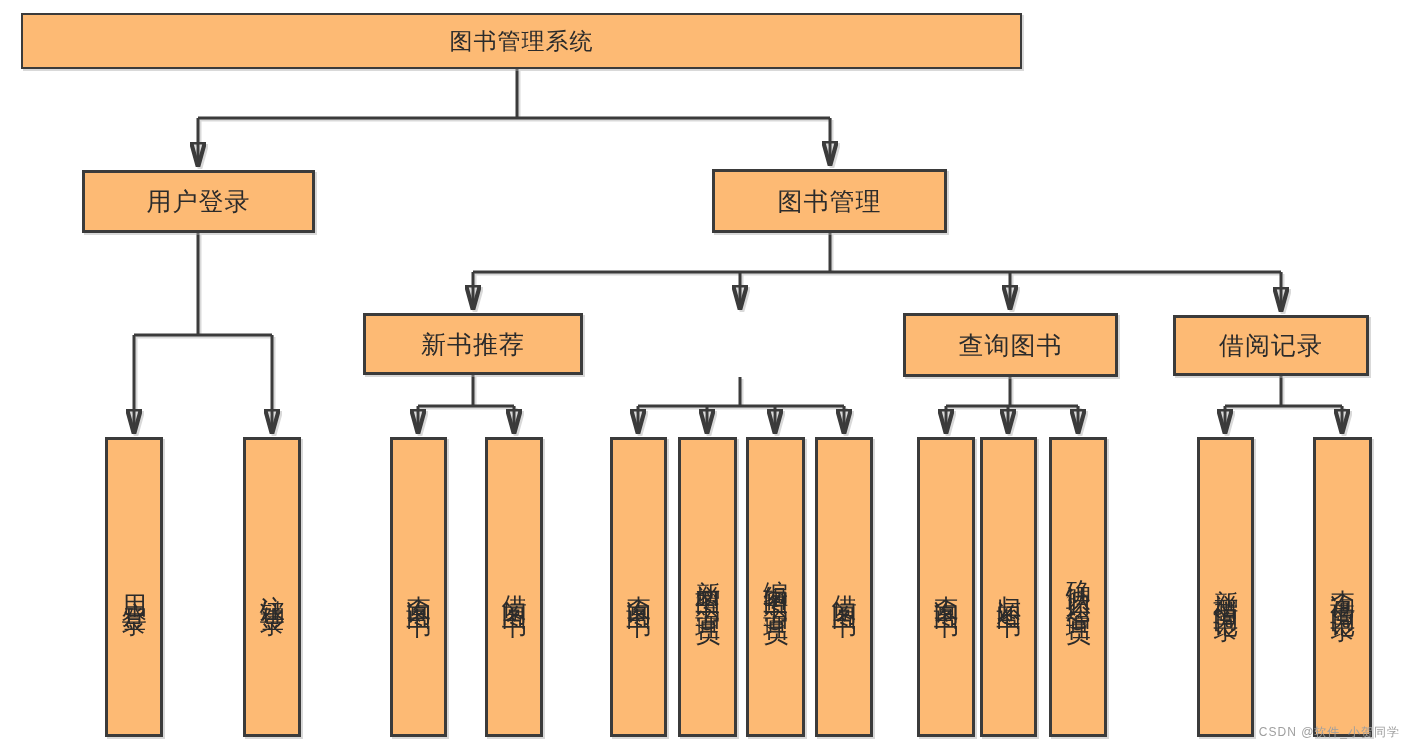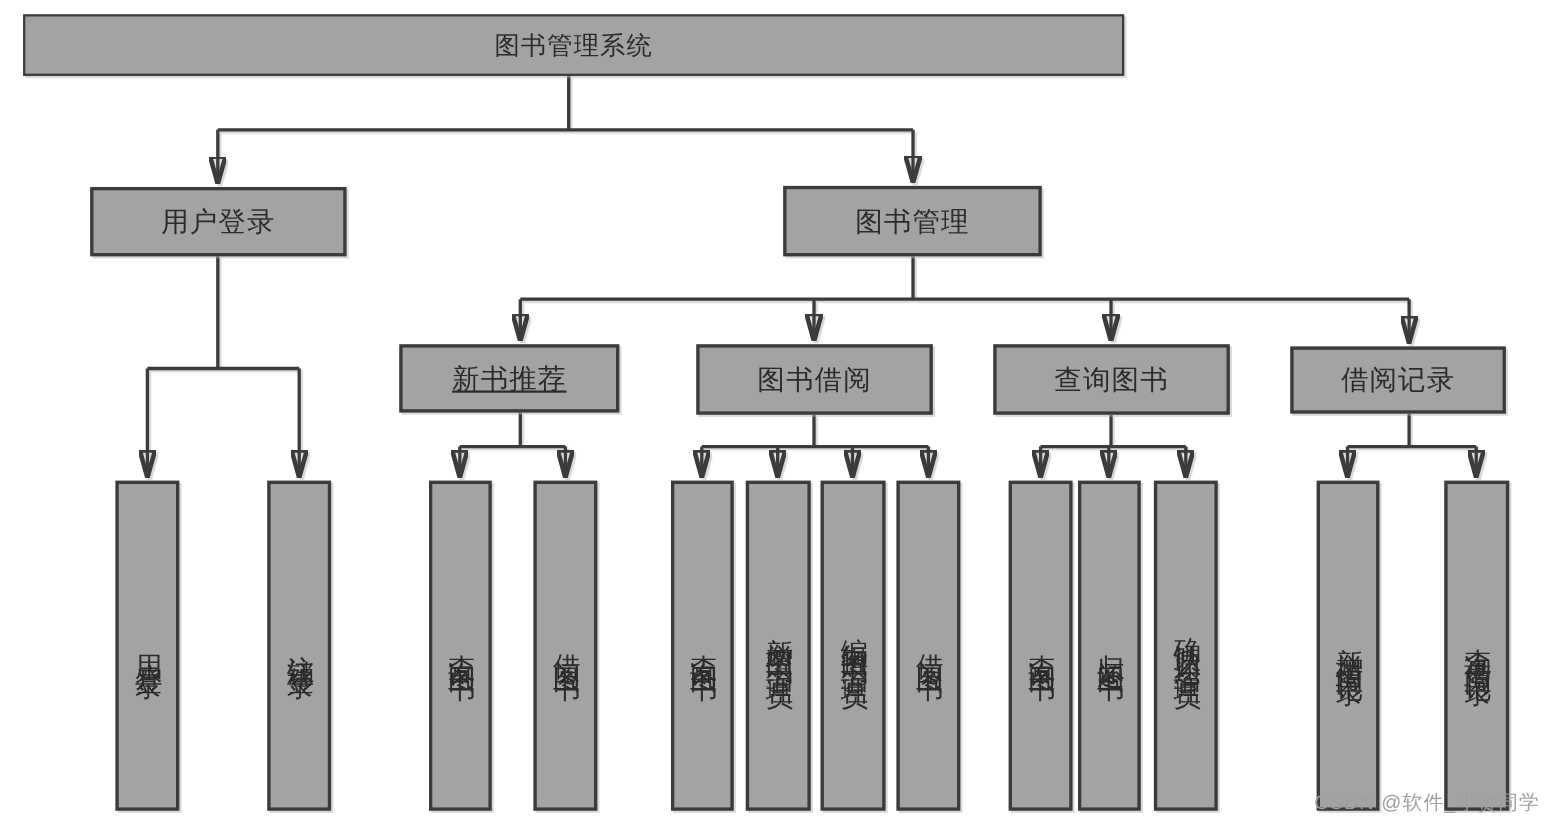--- a/index.html
+++ b/index.html
@@ -22,21 +22,21 @@
     filter: drop-shadow(2px 2px 0 rgba(170,170,170,0.45));
   }
   .wires path, .wires line {
     stroke: #3b3b3b;
     stroke-width: 3;
     fill: none;
   }
   .node {
     position: absolute;
     box-sizing: border-box;
-    background: #a3a3a3;
+    background: #fdba74;
     border: 3px solid #3b3b3b;
     display: flex;
     align-items: center;
     justify-content: center;
     color: #2b2b2b;
     box-shadow: 2px 2px 0 rgba(170,170,170,0.45);
   }
   .node.root {
     border-width: 2px;
     font-size: 23px;
@@ -52,21 +52,21 @@
   .vtext {
     writing-mode: vertical-lr;
     letter-spacing: 6px;
     line-height: 1.1;
     white-space: nowrap;
   }
   .watermark {
     position: absolute;
     right: 5px;
     bottom: 6px;
-    font-size: 18px;
+    font-size: 12px;
     color: #9f9f9f;
     letter-spacing: 1px;
     z-index: 10;
     text-align: right;
   }
 </style>
 </head>
 <body>
 
 <div class="canvas">
@@ -137,25 +137,22 @@
     <span>图书管理系统</span>
   </div>
 
   <div class="node hnode" style="left:82px; top:170px; width:233px; height:63px;">
     <span>用户登录</span>
   </div>
   <div class="node hnode" style="left:712px; top:169px; width:235px; height:64px;font-family:Liberation Mono, monospace;">
     <span>图书管理</span>
   </div>
 
-  <div class="node hnode" style="left:363px; top:313px; width:200px; height:62px;text-decoration:underline;">
+  <div class="node hnode" style="left:363px; top:313px; width:220px; height:62px;">
     <span>新书推荐</span>
-  </div>
-  <div class="node hnode" style="left:633px; top:313px; width:215px; height:64px;">
-    <span>图书借阅</span>
   </div>
   <div class="node hnode" style="left:903px; top:313px; width:215px; height:64px;">
     <span>查询图书</span>
   </div>
   <div class="node hnode" style="left:1173px; top:315px; width:196px; height:61px;">
     <span>借阅记录</span>
   </div>
 
   <div class="node leaf" style="left:105px; top:437px; width:58px; height:300px;">
     <span class="vtext">用户登录</span>

